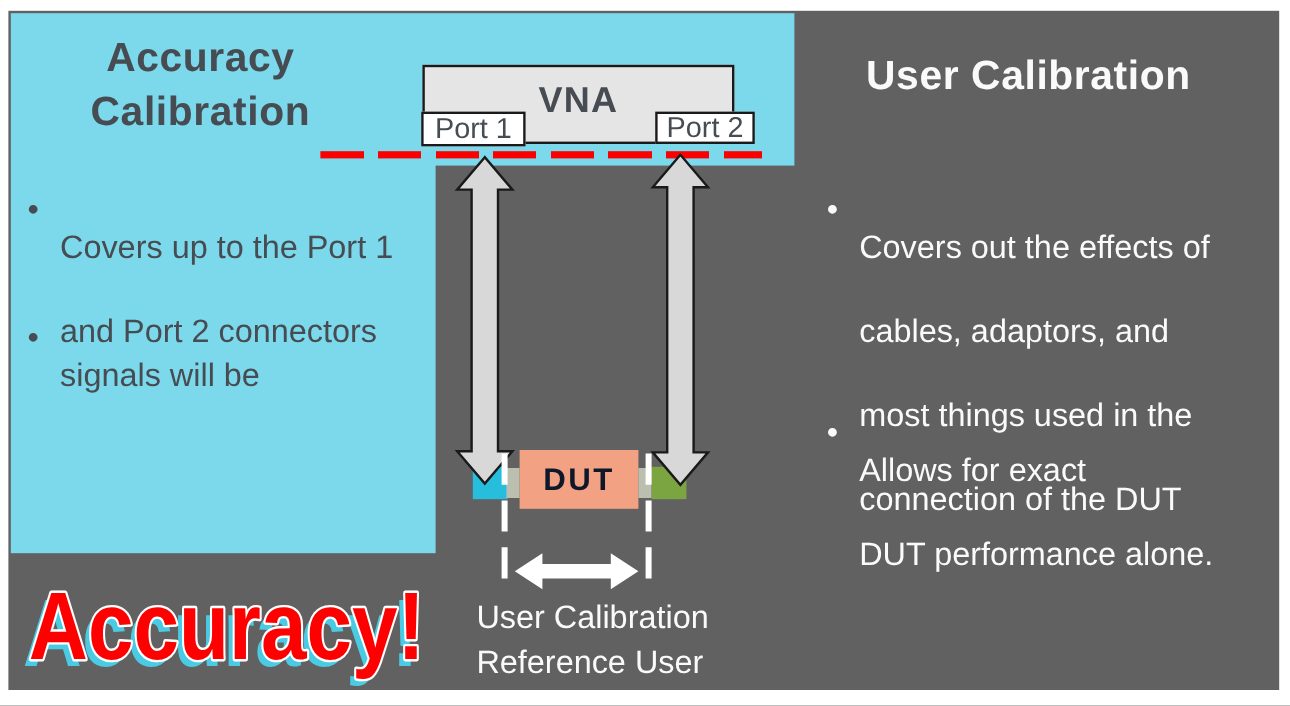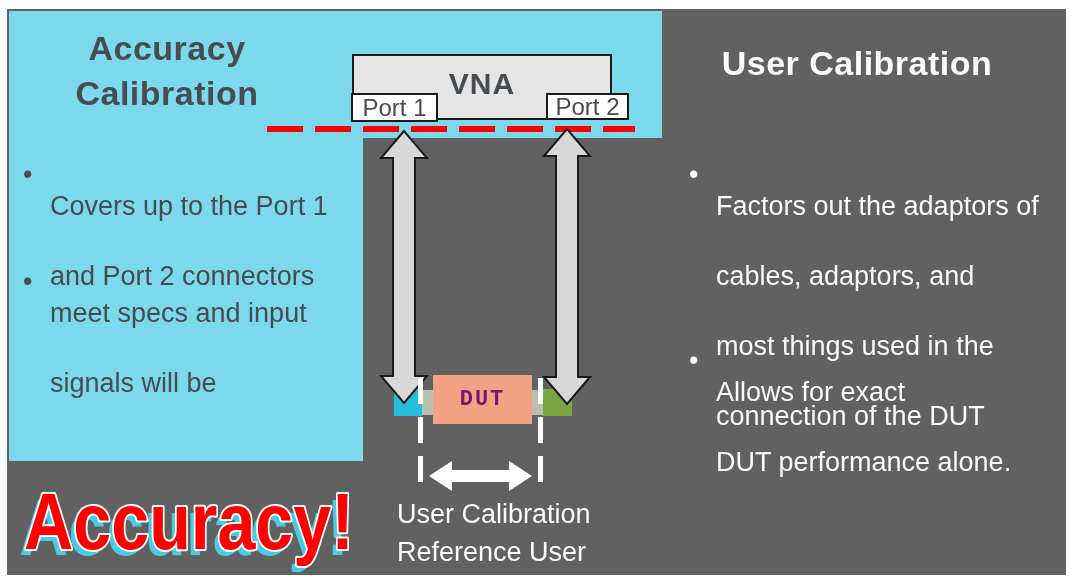--- a/index.html
+++ b/index.html
@@ -61,21 +61,21 @@
   
   .conn{width:29px;height:27px;}
   .conn-cyan{left:387px;top:380px;background:#27BEDD;}
   .conn-green{left:536px;top:380px;background:#7BA540;}
   .stub{width:11px;height:25px;background:#BBBFB0;}
   .stub-l{left:415px;top:381px;}
   .stub-r{left:525px;top:381px;}
   .dut-box{
     left:426px;top:366px;width:99px;height:49px;background:#F2A183;
     display:flex;align-items:center;justify-content:center;
-    font-size:22px;font-weight:bold;color:#701a75;letter-spacing:2px;font-family:Liberation Mono, monospace;
+    font-size:26px;font-weight:bold;color:#0f172a;letter-spacing:2px;
   }
   .overlay-svg{left:0;top:0;pointer-events:none;}
   
   .ref-label{
     left:390px;top:486px;color:#FAFAFA;font-size:27px;line-height:38px;
   }
   .ref-label div{white-space:nowrap;}
   .accuracy-svg{left:8px;top:468px;}
   .acc-shadow{
     font-size:80px;font-weight:bold;fill:#4ACBE3;
@@ -99,31 +99,30 @@
     <span class="dot">•</span>
     <div class="lines">
       <div>Covers up to the Port 1</div>
       <div>and Port 2 connectors</div>
     </div>
   </div>
 
   <div class="abs bullet dark bl2">
     <span class="dot">•</span>
     <div class="lines">
-      <div>meet specs and input</div>
       <div>signals will be</div>
     </div>
   </div>
 
   <div class="abs title light">User Calibration</div>
 
   <div class="abs bullet light br1">
     <span class="dot">•</span>
     <div class="lines">
-      <div>Factors out the adaptors of</div>
+      <div>Covers out the effects of</div>
       <div>cables, adaptors, and</div>
       <div>most things used in the</div>
       <div>connection of the DUT</div>
     </div>
   </div>
 
   <div class="abs bullet light br2">
     <span class="dot">•</span>
     <div class="lines">
       <div>Allows for exact</div>

